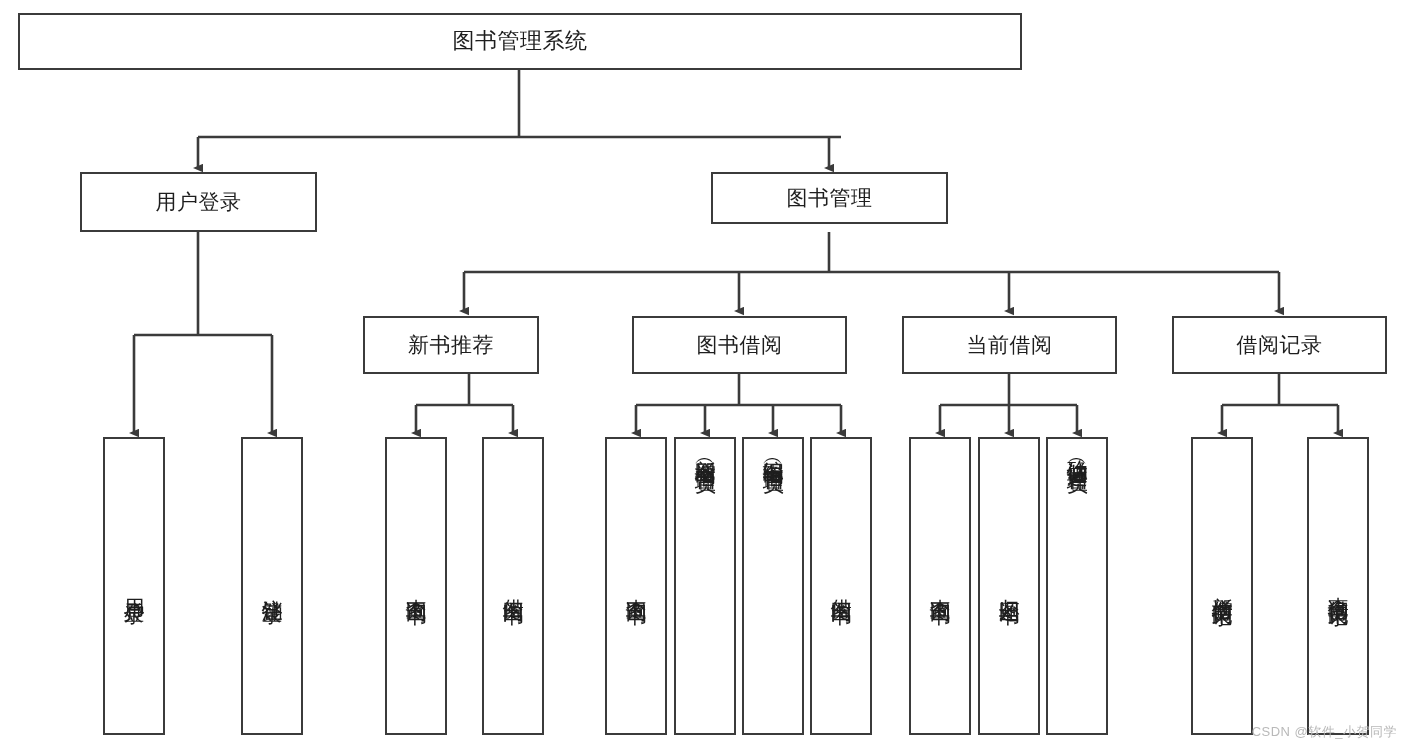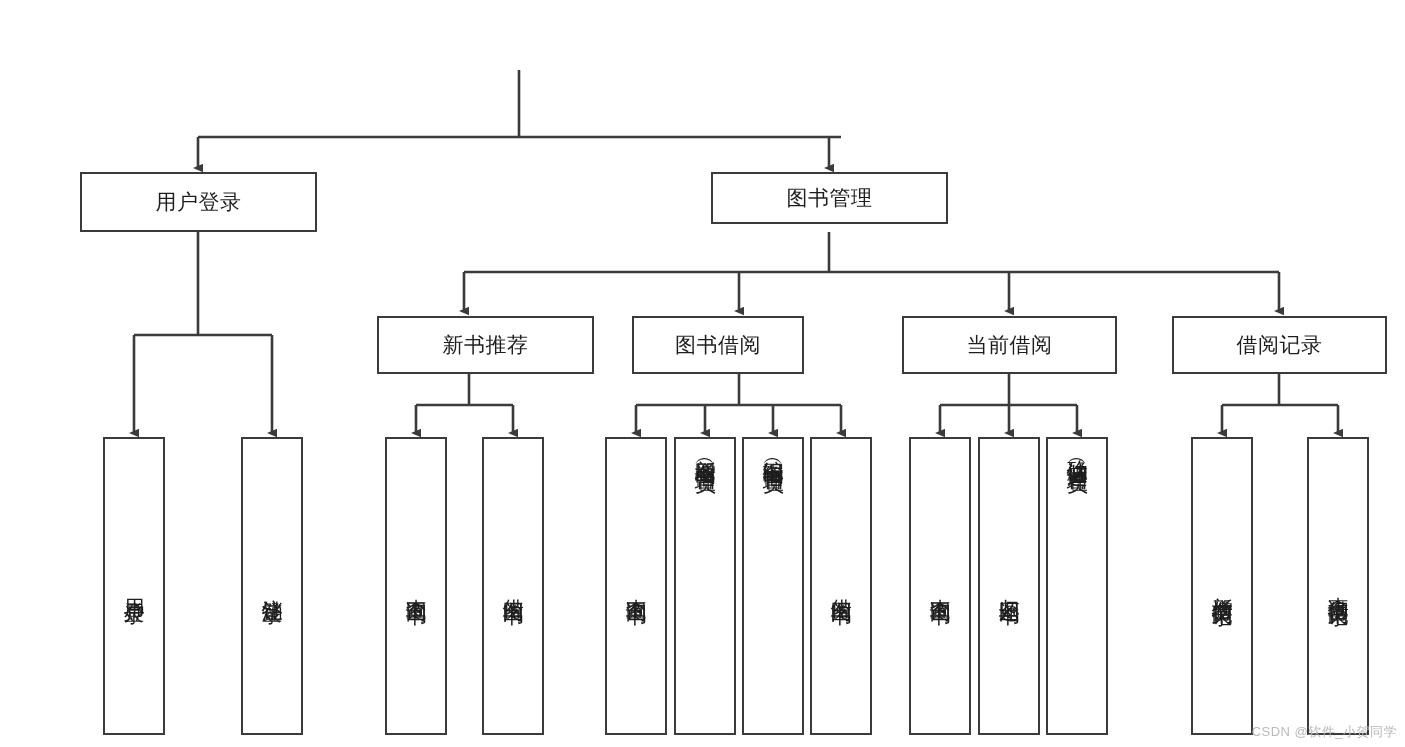--- a/index.html
+++ b/index.html
@@ -125,32 +125,35 @@
       <path d="M1009,405 L1009,433" marker-end="url(#arrowhead)"></path>
       <path d="M1077,405 L1077,433" marker-end="url(#arrowhead)"></path>
 
       <path d="M1279,374 L1279,405"></path>
       <path d="M1222,405 L1338,405"></path>
       <path d="M1222,405 L1222,433" marker-end="url(#arrowhead)"></path>
       <path d="M1338,405 L1338,433" marker-end="url(#arrowhead)"></path>
     </g>
   </svg>
 
+  <div class="node node-h node-root" style="left:18px; top:13px; width:1004px; height:57px;">
+    <span class="node-label">图书管理系统</span>
+  </div>
 
   <div class="node node-h" style="left:80px; top:172px; width:237px; height:60px;">
     <span class="node-label">用户登录</span>
   </div>
   <div class="node node-h" style="left:711px; top:172px; width:237px; height:52px;">
     <span class="node-label">图书管理</span>
   </div>
 
-  <div class="node node-h" style="left:377px; top:316px; width:217px; height:58px;text-align:center;">
+  <div class="node node-h" style="left:363px; top:316px; width:176px; height:58px;text-align:center;">
     <span class="node-label">新书推荐</span>
   </div>
-  <div class="node node-h" style="left:632px; top:316px; width:172px; height:58px;">
+  <div class="node node-h" style="left:632px; top:316px; width:215px; height:58px;">
     <span class="node-label">图书借阅</span>
   </div>
   <div class="node node-h" style="left:1172px; top:316px; width:215px; height:58px;">
     <span class="node-label">借阅记录</span>
   </div>
   <div class="node node-h" style="left:902px; top:316px; width:215px; height:58px;">
     <span class="node-label">当前借阅</span>
   </div>
 
   <div class="node node-v center-text" style="left:103px; top:437px; width:62px; height:298px;">

